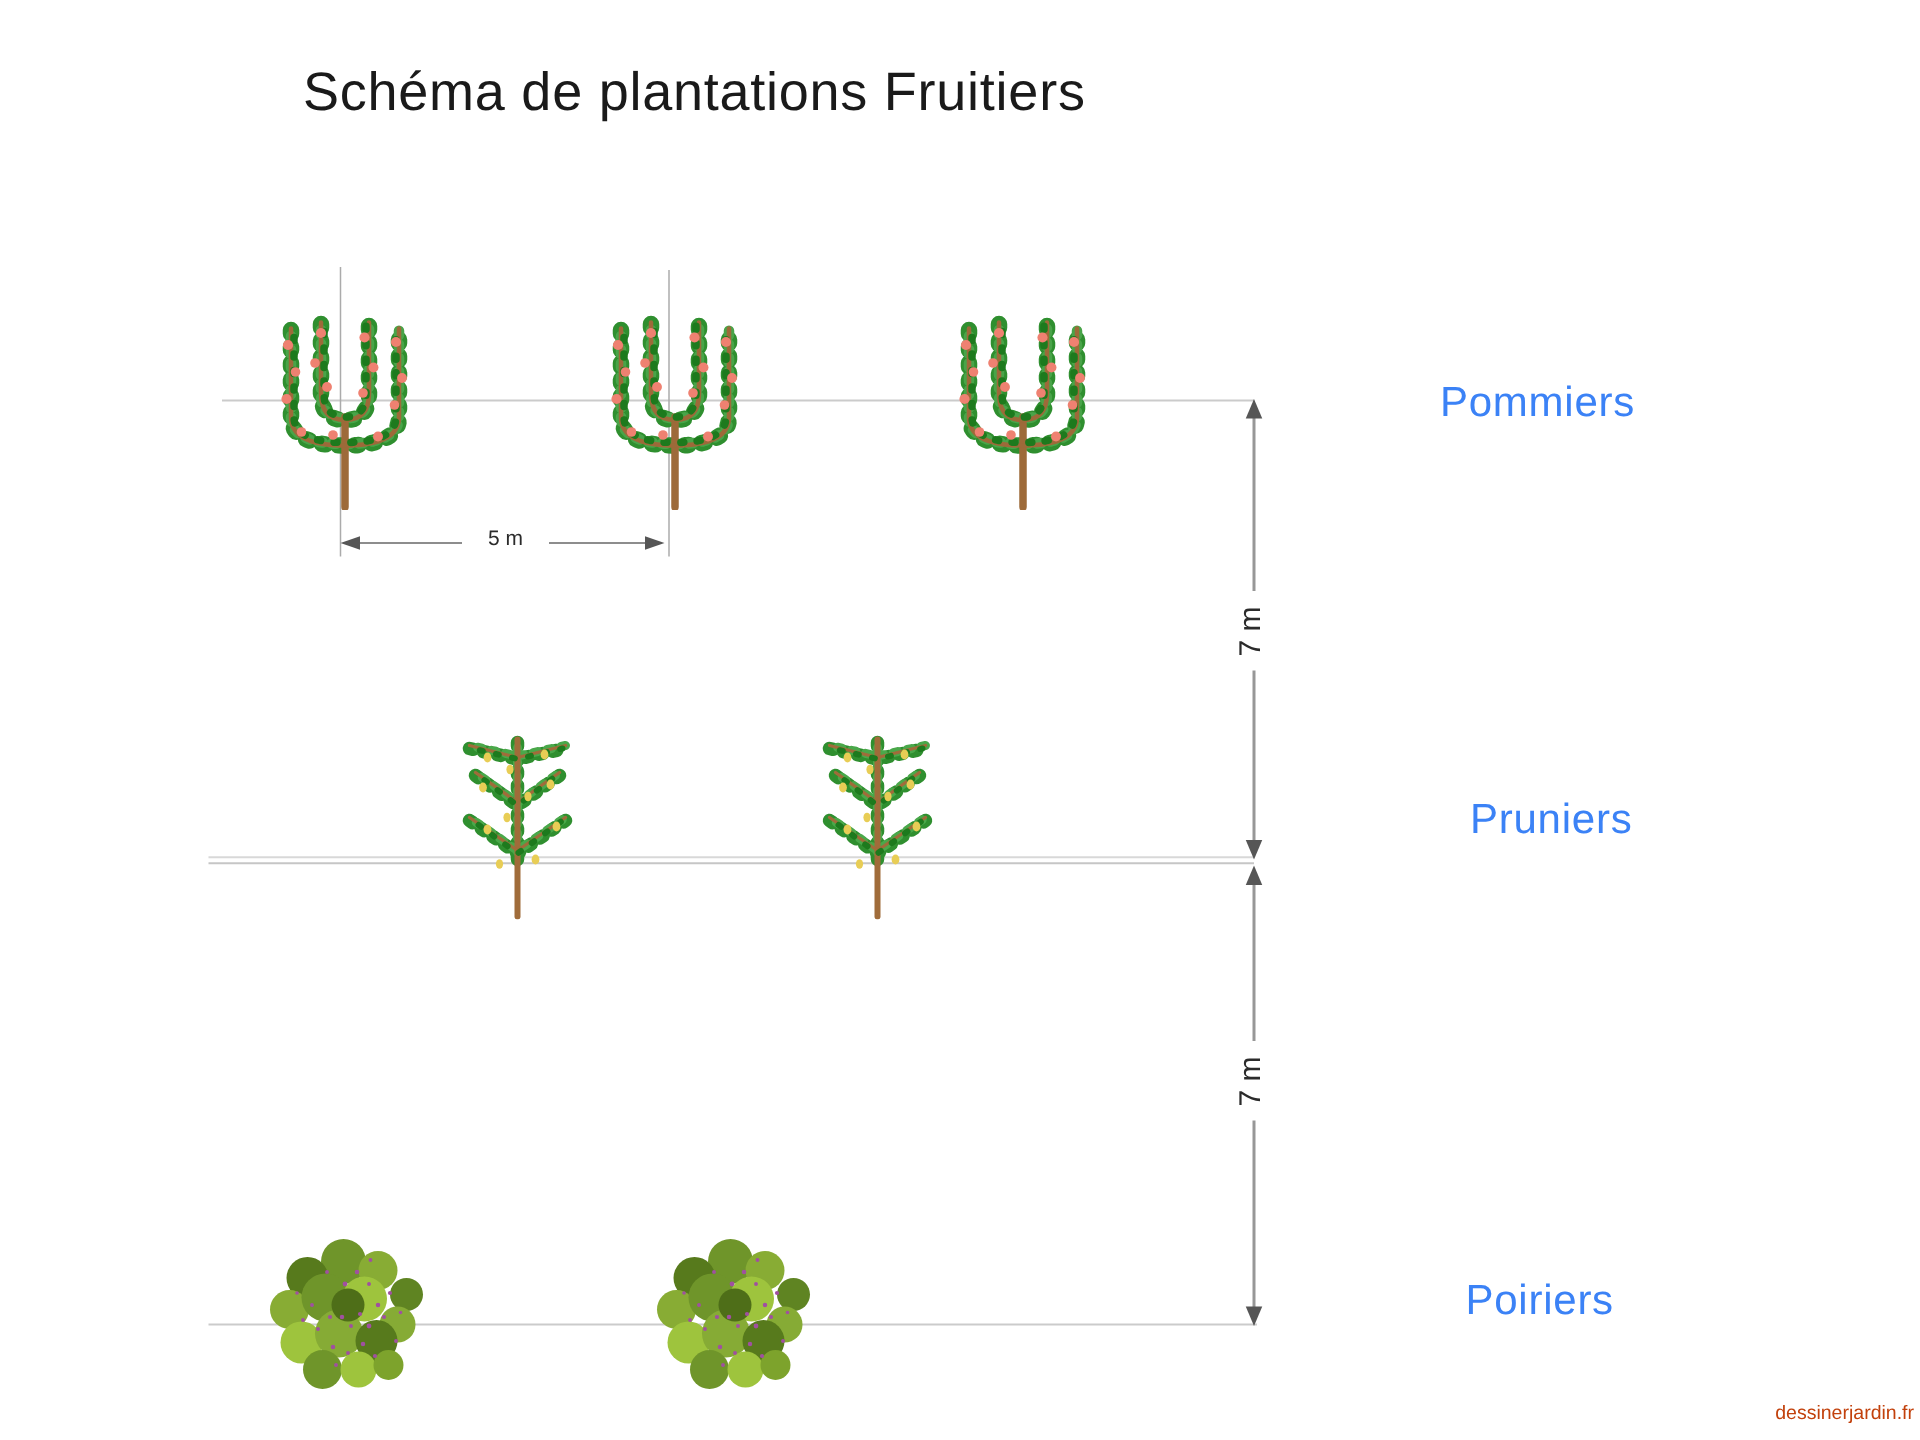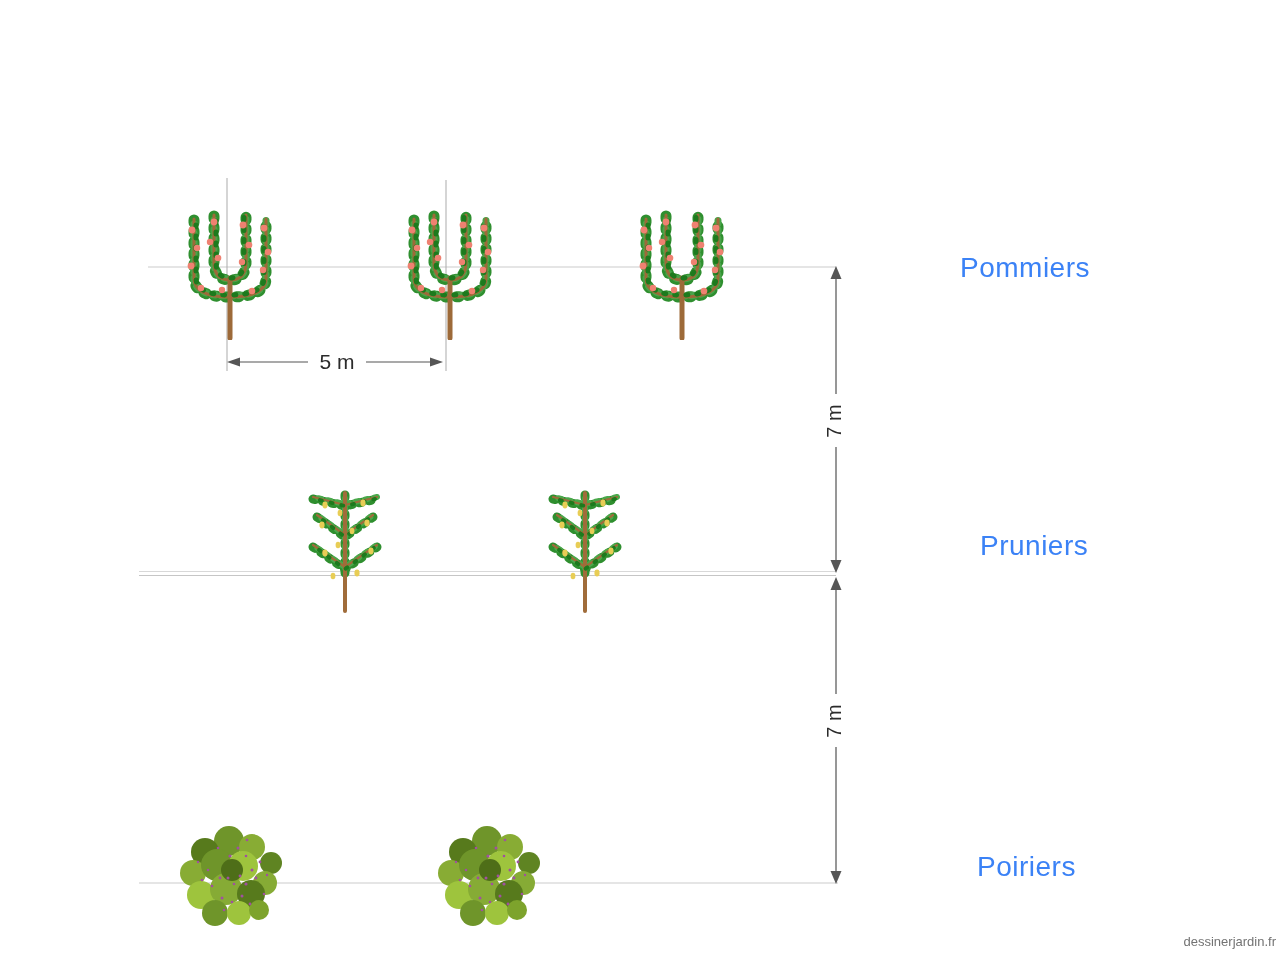--- a/index.html
+++ b/index.html
@@ -16,33 +16,33 @@
     font-size:36px;color:#1a1a1a;
     letter-spacing:.5px;
     white-space:nowrap;
   }
   .row-label{
     font-size:28px;color:#3b82f6;
     letter-spacing:.5px;
     white-space:nowrap;
   }
   .dim-label{
-    font-size:21px;color:#2b2b2b;
+    font-size:14px;color:#2b2b2b;
     text-align:center;
     white-space:nowrap;
   }
   .dim-label.vertical{
     width:60px;height:22px;line-height:22px;
     font-size:20px;
     transform:rotate(-90deg);
     transform-origin:center;
   }
   .credit{
     right:4px;top:934px;
-    font-size:13px;color:#737373;
+    font-size:13px;color:#c2410c;
     white-space:nowrap;
   }
   .linework{left:0;top:0;pointer-events:none;}
   .tree{pointer-events:none;}
   .defs-holder{position:absolute;width:0;height:0;overflow:hidden;}
 </style>
 </head>
 <body>
 
 <div class="canvas">
@@ -202,20 +202,21 @@
     <g fill="#565656">
       <polygon points="227,362 240,357.5 240,366.5"></polygon>
       <polygon points="443,362 430,357.5 430,366.5"></polygon>
       <polygon points="836,266 830.5,279 841.5,279"></polygon>
       <polygon points="836,573 830.5,560 841.5,560"></polygon>
       <polygon points="836,577 830.5,590 841.5,590"></polygon>
       <polygon points="836,884 830.5,871 841.5,871"></polygon>
     </g>
   </svg>
 
+  <div class="abs title">Schéma de plantations Fruitiers</div>
 
   <svg class="abs tree" style="left:170px;top:200px" width="120" height="140">
       <use href="#sym-apple"></use>
     </svg>
   <svg class="abs tree" style="left:390px;top:200px" width="120" height="140">
       <use href="#sym-apple"></use>
     </svg>
   <svg class="abs tree" style="left:622px;top:200px" width="120" height="140">
       <use href="#sym-apple"></use>
     </svg>

